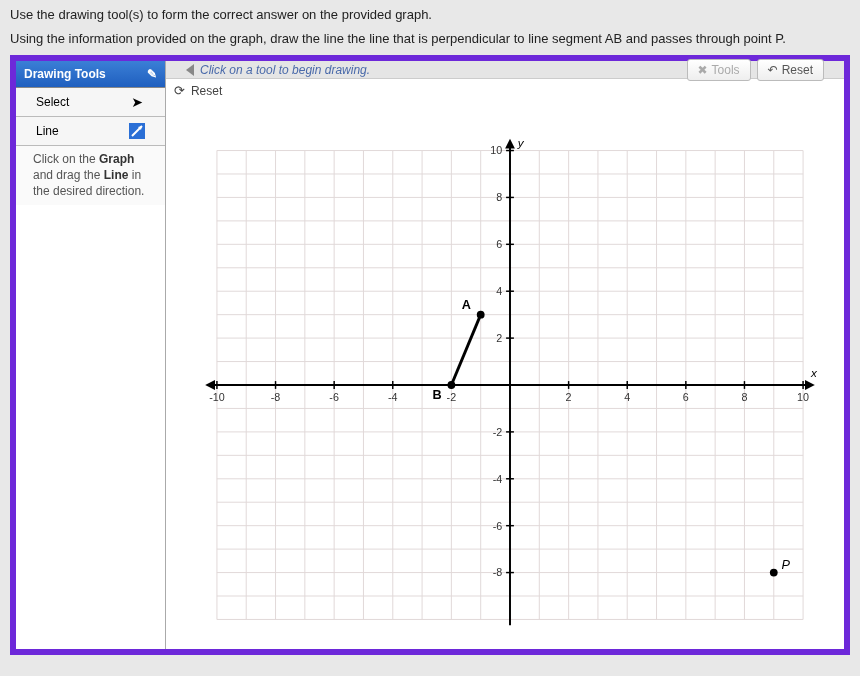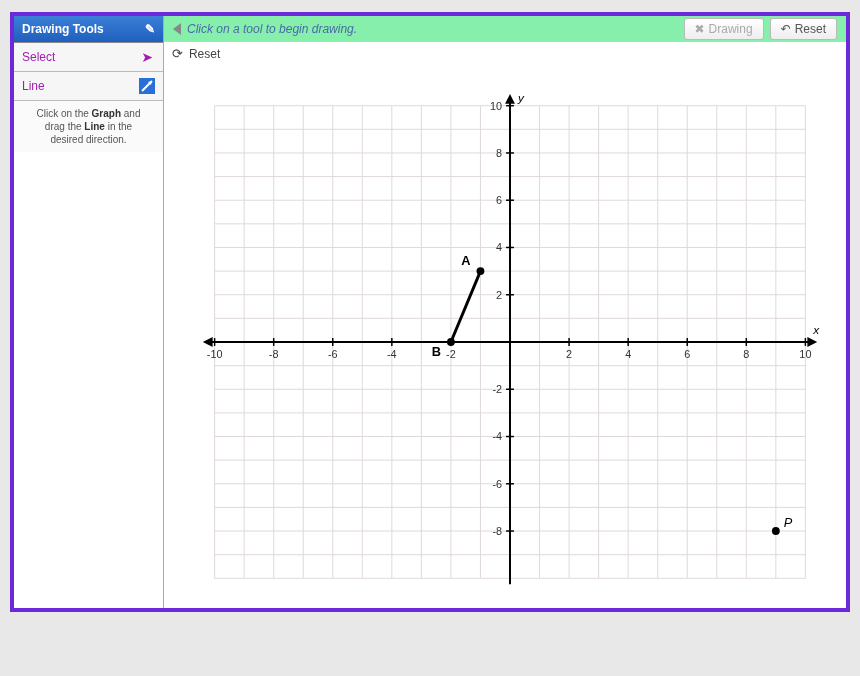--- a/index.html
+++ b/index.html
@@ -15,23 +15,23 @@
     width: 860px;
   }
   .instructions {
     padding: 6px 10px 4px 10px;
     font-size: 13px;
     color: #222;
     line-height: 1.4;
     background: #e8e8e8;
   }
   .main-panel {
-    margin: 12px 10px;
+    margin: 3px 10px;
     background: #fff;
-    border: 4px solid #6d28d9;
+    border: 6px solid #6d28d9;
     display: flex;
     position: relative;
     height: 600px;
   }
   .tool-panel {
     width: 150px;
     border-right: 1px solid #aaa;
     flex-shrink: 0;
   }
   .tool-header {
@@ -44,60 +44,59 @@
     align-items: center;
     justify-content: space-between;
     font-size: 12px;
   }
   .tool-header-icon {
     color: #fff;
     font-size: 12px;
   }
   .tool-row {
     border-bottom: 1px solid #bbb;
-    padding: 6px 8px;
+    padding: 6px 20px;
     display: flex;
     align-items: center;
     justify-content: space-between;
     background: #f6f6f6;
     cursor: pointer;
     font-size: 12px;
-    color: #a21caf;
+    color: #000000;
   }
   .tool-row .row-icon {
     width: 16px;
     height: 16px;
     display: inline-flex;
     align-items: center;
     justify-content: center;
     font-size: 14px;
   }
   .tool-row.line .row-icon svg { display: block; }
   .tool-help {
     padding: 6px 17px;
-    font-size: 10px;
+    font-size: 12px;
     color: #555;
     line-height: 1.3;
     background: #fafafa;
-    text-align: center;
   }
   .tool-help b { color: #333; }
   .canvas-area {
     flex: 1;
     position: relative;
     background: #fff;
   }
   .canvas-toolbar {
-    height: 26px;
+    height: 18px;
     border-bottom: 1px solid #ccc;
     display: flex;
     align-items: center;
-    padding: 0 9px;
-    font-size: 12px;
-    background: #86efac;
+    padding: 0 20px;
+    font-size: 12px;
+    background: #e5e5e5;
     gap: 6px;
   }
   .tip-arrow {
     width: 0; height: 0;
     border-top: 6px solid transparent;
     border-bottom: 6px solid transparent;
     border-right: 8px solid #888;
   }
   .tip-text { color: #4a6aaa; font-style: italic; }
   .spacer { flex: 1; }
@@ -141,20 +140,25 @@
   .pt { fill: #000; }
   .pt-label { font: bold 13px Arial; fill: #000; }
   .p-label { font: italic 13px Arial; fill: #000; }
   .arrow-head { fill: #000; }
 </style>
 </head>
 <body>
 
 <div class="page">
 
+  <div class="instructions">
+    <div>Use the drawing tool(s) to form the correct answer on the provided graph.</div>
+    <div style="height:6px"></div>
+    <div>Using the information provided on the graph, draw the line the line that is perpendicular to line segment AB and passes through point P.</div>
+  </div>
 
   <div class="main-panel">
 
     <div class="tool-panel">
       <div class="tool-header">
         <span>Drawing Tools</span>
         <span class="tool-header-icon">✎</span>
       </div>
       <div class="tool-row">
         <span>Select</span>
@@ -176,21 +180,21 @@
     </div>
 
     <div class="canvas-area">
 
       <div class="canvas-toolbar">
         <span class="tip-arrow"></span>
         <span class="tip-text">Click on a tool to begin drawing.</span>
         <span class="spacer"></span>
         <span class="tb-button disabled">
           <span class="tb-icon">✖</span>
-          <span>Drawing</span>
+          <span>Tools</span>
         </span>
         <span class="tb-button">
           <span class="tb-icon">↶</span>
           <span>Reset</span>
         </span>
       </div>
 
       <div class="reset-bar">
         <span class="reset-icon">⟳</span>
         <span class="tb-text" style="cursor:pointer">Reset</span>

